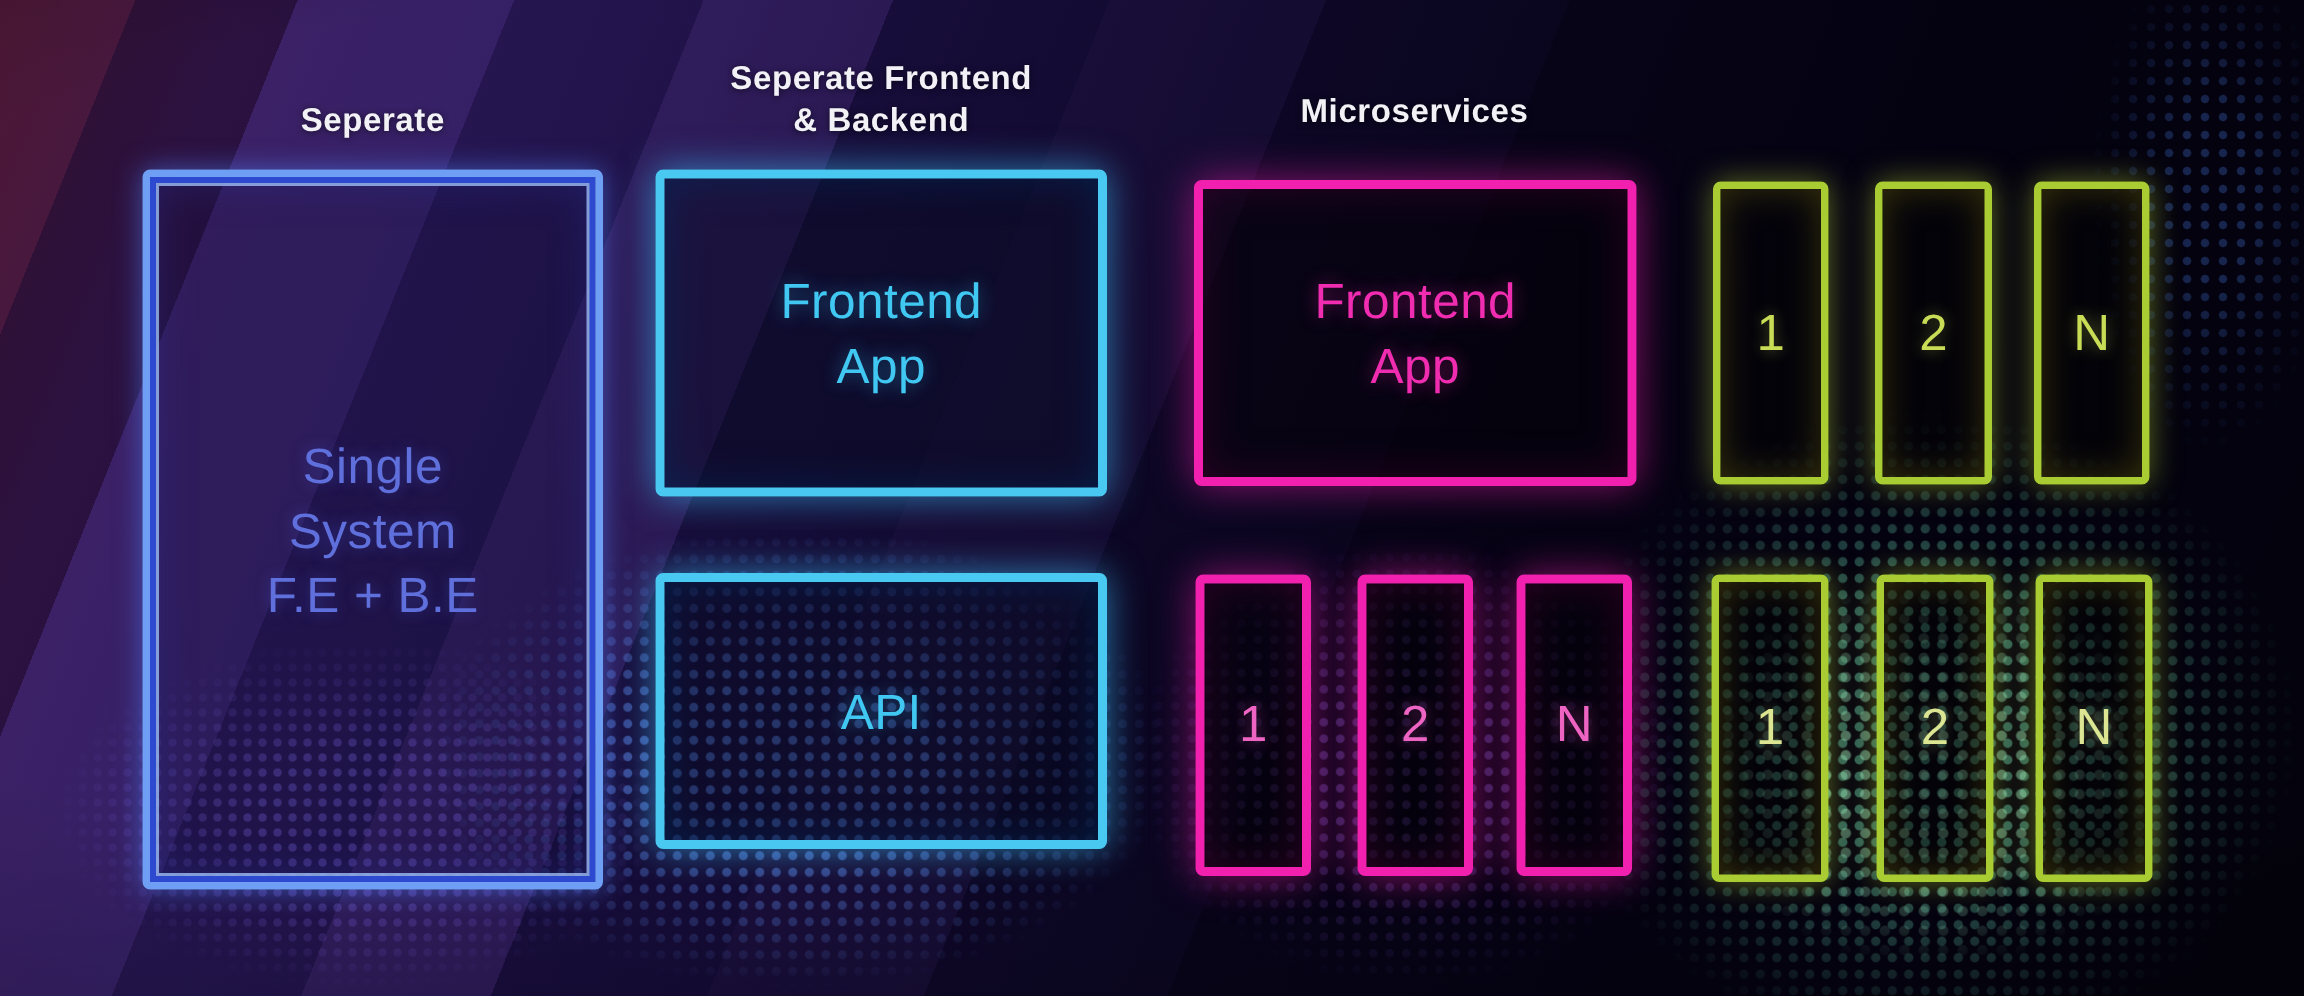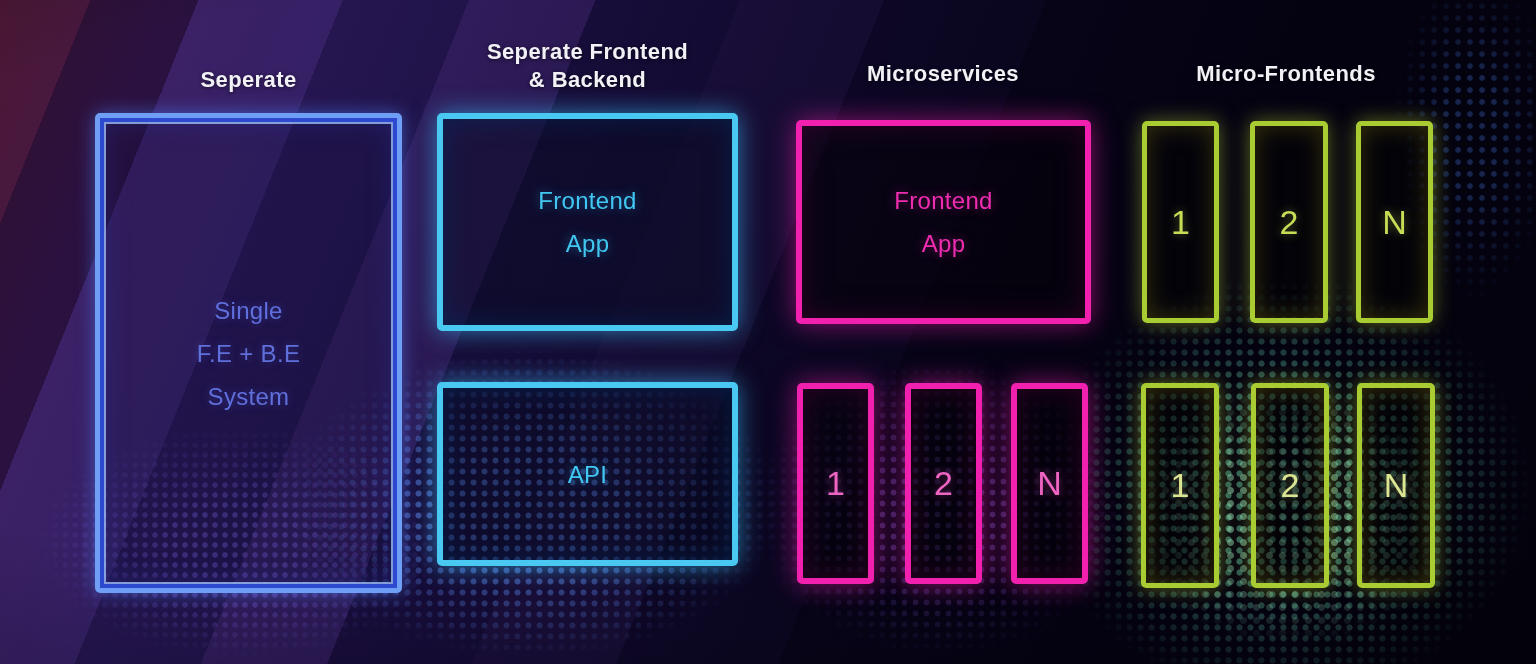--- a/index.html
+++ b/index.html
@@ -122,21 +122,21 @@
   .box-ms-1{left:797px;top:383px;width:77px;height:201px;}
   .box-ms-2{left:905px;top:383px;width:77px;height:201px;}
   .box-ms-n{left:1011px;top:383px;width:77px;height:201px;}
   .box-mf-t1{left:1142px;top:121px;width:77px;height:202px;}
   .box-mf-t2{left:1250px;top:121px;width:78px;height:202px;}
   .box-mf-tn{left:1356px;top:121px;width:77px;height:202px;}
   .box-mf-b1{left:1141px;top:383px;width:78px;height:205px;}
   .box-mf-b2{left:1251px;top:383px;width:78px;height:205px;}
   .box-mf-bn{left:1357px;top:383px;width:78px;height:205px;}
   
-  .box-label{font-size:24px;font-weight:500;line-height:43px;letter-spacing:0.3px;}
+  .box-label{font-size:33px;font-weight:500;line-height:43px;letter-spacing:0.3px;}
   .label-periwinkle{color:#5f6fdb;text-shadow:0 0 10px rgba(70,90,210,0.45);}
   .label-cyan{color:#41c8f2;text-shadow:0 0 12px rgba(50,190,245,0.45);}
   .label-pink{color:#f02cb0;text-shadow:0 0 12px rgba(240,45,175,0.45);}
   .num{font-size:34px;font-weight:500;}
   .num-pink{color:#ee64c2;text-shadow:0 0 10px rgba(240,80,190,0.45);}
   .num-lime{color:#c8dc55;text-shadow:0 0 10px rgba(200,220,80,0.45);}
   .num-lime-pale{color:#dbe592;text-shadow:0 0 10px rgba(220,230,150,0.45);}
 </style>
 </head>
 <body>
@@ -156,29 +156,26 @@
   <div class="col-title title-monolith">
     <span>Seperate</span>
   </div>
   <div class="col-title title-separate">
     <div>Seperate Frontend</div>
     <div>&amp; Backend</div>
   </div>
   <div class="col-title title-micro">
     <span>Microservices</span>
   </div>
-  <div class="col-title title-mf">
-    <span>Micro-Frontends</span>
-  </div>
 
   <div class="nbox box-blue box-monolith">
     <div class="box-label label-periwinkle">
       <div>Single</div>
+      <div>System</div>
       <div>F.E + B.E</div>
-      <div>System</div>
     </div>
   </div>
 
   <div class="nbox box-cyan box-fe">
     <div class="box-label label-cyan">
       <div>Frontend</div>
       <div>App</div>
     </div>
   </div>
   <div class="nbox box-cyan box-api">

